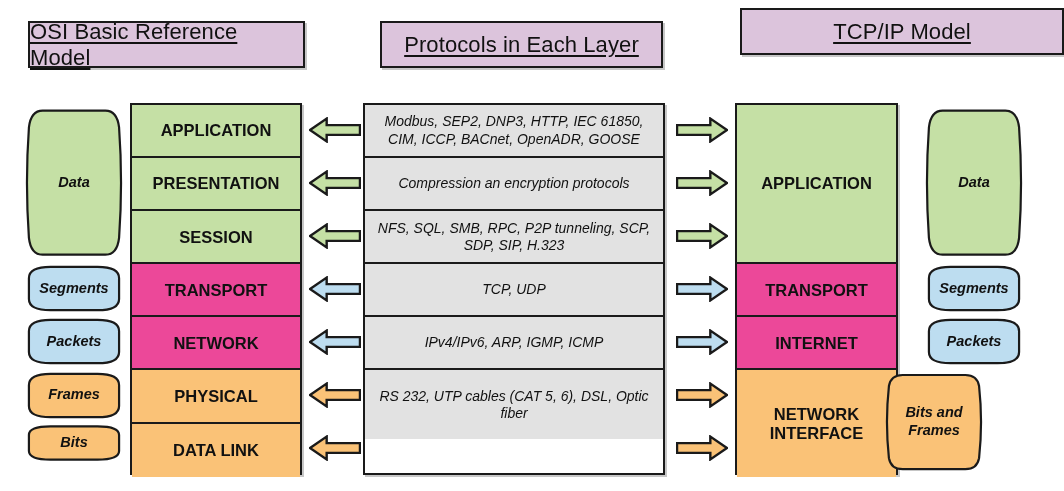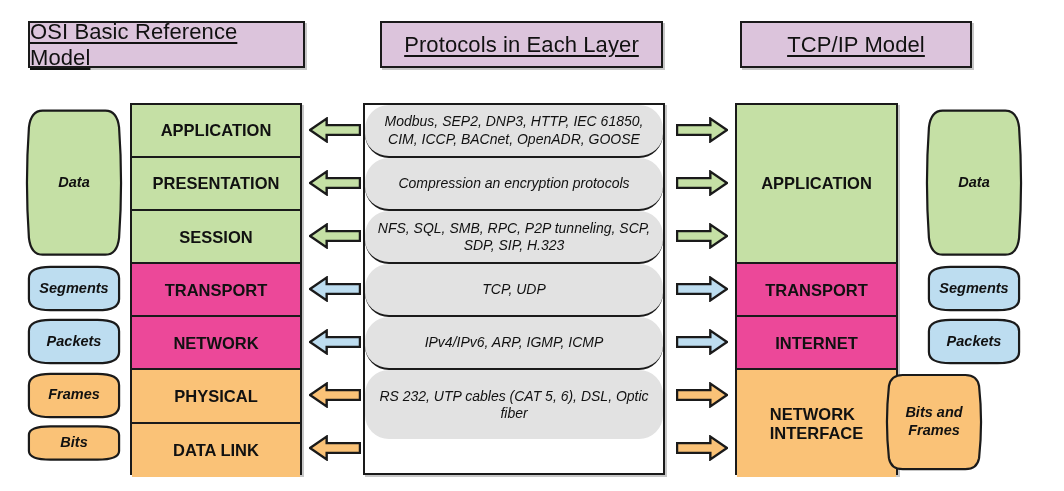--- a/index.html
+++ b/index.html
@@ -29,38 +29,37 @@
   
   .stack{
     position:absolute;
     box-sizing:border-box;
     border:2px solid #1a1a1a;
     box-shadow:2px 2px 0 rgba(0,0,0,.22);
   }
   .cell{
     box-sizing:border-box;
     display:flex;align-items:center;justify-content:center;
-    text-align:left;
+    text-align:center;
     font-size:16.5px;font-weight:bold;color:#111;
     border-bottom:2px solid #1a1a1a;
     line-height:1.12;
   }
   .cell:last-child{border-bottom:none;}
 
   
   .pcell{
     box-sizing:border-box;
     display:flex;align-items:center;justify-content:center;
     text-align:center;
     background:#e2e2e2;
     font-size:14px;font-style:italic;font-weight:400;color:#111;
     border-bottom:2px solid #1a1a1a;
     line-height:1.22;
     padding:16px 6px;
-    border-radius:24px;
   }
   .pcell:last-child{border-bottom:none;}
 
   
   .blob{
     position:absolute;
     display:flex;align-items:center;justify-content:center;
     text-align:center;
     font-size:14.5px;font-style:italic;font-weight:bold;color:#111;
     line-height:1.18;
@@ -78,21 +77,21 @@
 </style>
 </head>
 <body>
 
 <div id="stage">
 
   <div class="hdr" style="left:28px;top:21px;width:277px;height:47px;">OSI Basic Reference Model</div>
 
   <div class="hdr" style="left:380px;top:21px;width:283px;height:47px;">Protocols in Each Layer</div>
 
-  <div class="hdr" style="left:740px;top:21px;width:232px;height:47px;">TCP/IP Model</div>
+  <div class="hdr" style="left:740px;top:8px;width:324px;height:47px;">TCP/IP Model</div>
 
   <div id="osi-data-units">
       <div class="blob" style="left: 25px; top: 106px; width: 98px; height: 153.3px;">
         <svg viewBox="0 0 100 100" preserveAspectRatio="none">
           <path d="M18,3 L82,3 Q94,3 96,14 Q100,50 96,86 Q94,97 82,97 L18,97 Q6,97 4,86 Q0,50 4,14 Q6,3 18,3 Z" fill="#c5e0a5" stroke="#1a1a1a" stroke-width="2.2" vector-effect="non-scaling-stroke"></path>
         </svg>
         <span style="white-space: pre-line;">Data</span>
       </div>
       <div class="blob" style="left: 25px; top: 265.3px; width: 98px; height: 47.1px;">
         <svg viewBox="0 0 100 100" preserveAspectRatio="none">

